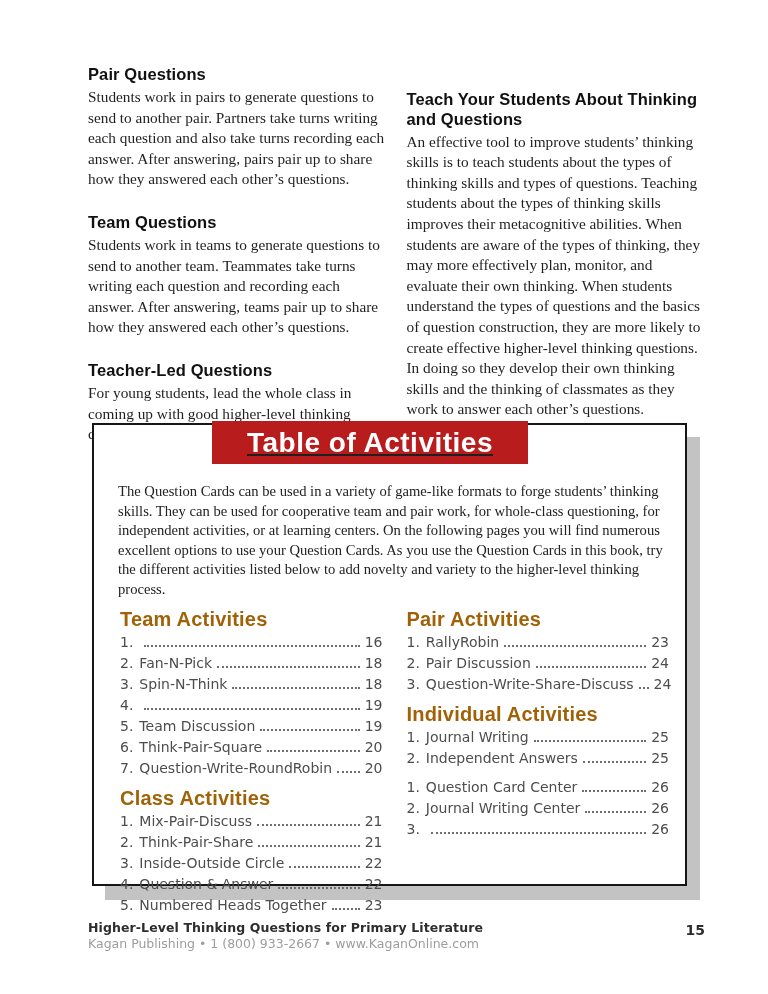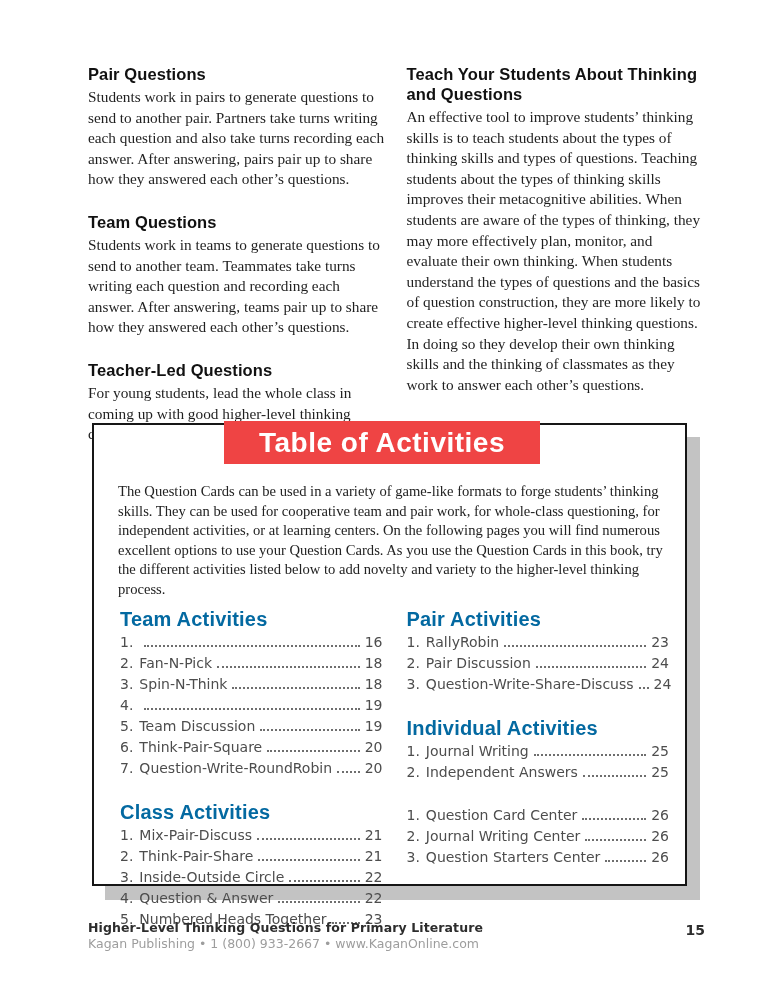--- a/index.html
+++ b/index.html
@@ -7,21 +7,21 @@
     position:relative;
     width:768px;height:994px;
     background:#ffffff;
     overflow:hidden;
     font-family:"Liberation Serif", serif;
     color:#1f1f1f;
   }
   
   .top-cols{
     position:absolute;top:64px;left:88px;right:63px;
-    display:flex;gap:20px;
+    display:flex;gap:20px;align-items:center;
   }
   .col{flex:1;min-width:0;}
   .sec{margin:0 0 22px 0;}
   .sec-h{
     font-family:"Liberation Sans", sans-serif;
     font-weight:bold;font-size:16.5px;line-height:20px;
     color:#111;margin:0 0 3px 0;letter-spacing:.1px;
   }
   .sec-b{
     font-size:15.3px;line-height:20.6px;margin:0;
@@ -29,45 +29,45 @@
   }
   
   .abox{
     position:absolute;left:92px;top:423px;
     width:591px;height:459px;
     background:#ffffff;
     border:2px solid #161616;
     box-shadow:13px 14px 0 0 #c3c3c3;
   }
   .abox-bar{
-    position:absolute;top:-4px;left:130px;
+    position:absolute;top:-4px;left:118px;
     width:316px;height:43px;
-    background:#ef4444;
-    display:flex;align-items:center;justify-content:center;
+    background:#b91c1c;
+    display:flex;align-items:center;justify-content:center;text-decoration:underline;
   }
   .abox-title{
     font-family:"Liberation Sans", sans-serif;
     font-weight:bold;font-size:28px;color:#ffffff;
     letter-spacing:.5px;white-space:nowrap;
   }
   .abox-intro{
     margin:57px 18px 0 24px;
     font-size:14.6px;line-height:19.5px;color:#222;
   }
   .abox-cols{
     display:flex;gap:24px;
     margin:9px 16px 0 26px;
   }
   .abox-col{flex:1;min-width:0;}
-  .grp{margin-top:22px;}
+  .grp{margin-top:8px;}
   .grp:first-child{margin-top:0;}
   .grp-h{
     font-family:"Liberation Sans", sans-serif;
     font-weight:bold;font-size:20px;line-height:22px;
-    color:#0369a1;margin:0 0 2px 0;letter-spacing:.2px;
+    color:#a16207;margin:0 0 2px 0;letter-spacing:.2px;
   }
   .toc-item{
     display:flex;align-items:baseline;
     font-family:"DejaVu Sans", sans-serif;
     font-size:14px;line-height:21px;color:#4d4d4d;
     white-space:nowrap;
   }
   .toc-num{margin-right:6px;}
   .toc-leader{
     flex:1;min-width:10px;
@@ -256,21 +256,20 @@
             <span class="toc-pg">26</span>
           </div>
           <div class="toc-item">
             <span class="toc-num">2.</span>
             <span class="toc-label">Journal Writing Center</span>
             <span class="toc-leader"></span>
             <span class="toc-pg">26</span>
           </div>
           <div class="toc-item">
             <span class="toc-num">3.</span>
-            <span class="toc-label">Question Starters Center</span>
             <span class="toc-leader"></span>
             <span class="toc-pg">26</span>
           </div>
         </div>
       </div>
 
     </div>
   </div>
 
   <div class="footer">

